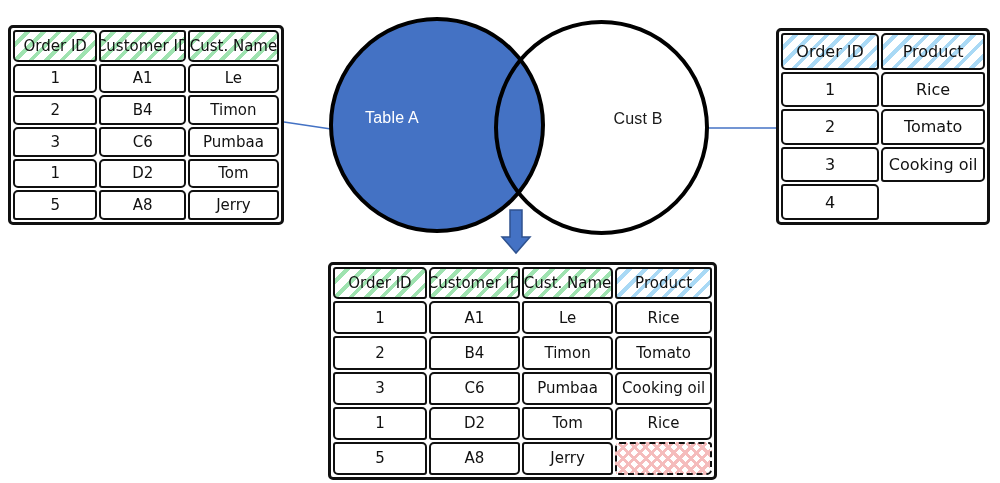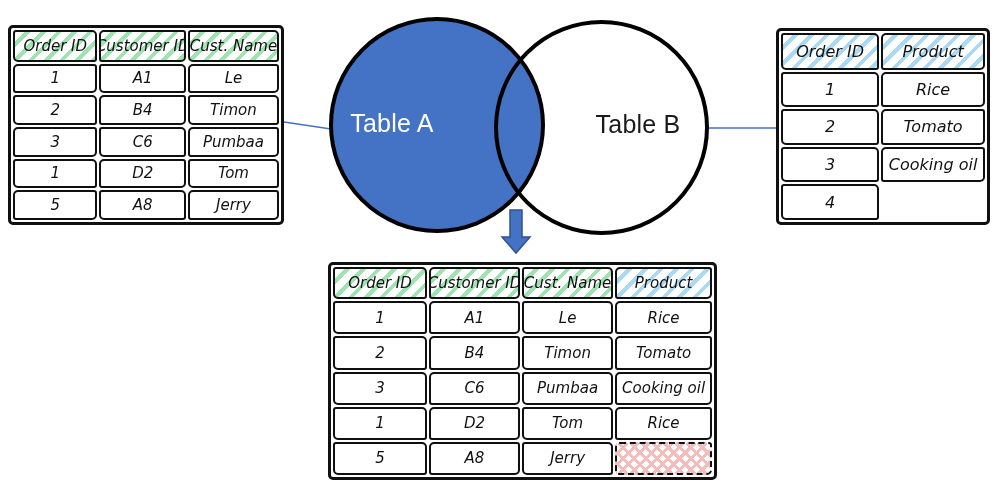--- a/index.html
+++ b/index.html
@@ -9,21 +9,21 @@
   }
   
   .sketch-table{
     position:absolute;display:grid;box-sizing:border-box;
     background:#fff;border:3px solid #101010;border-radius:5px;
     padding:2px;gap:2px;
   }
   .cell{
     border:2px solid #101010;border-radius:3px 5px 3px 5px;
     background:#fff;display:flex;align-items:center;justify-content:center;
-    font-family:"DejaVu Sans",sans-serif;font-style:italic;font-size:15px;
+    font-family:"DejaVu Sans",sans-serif;font-size:15px;
     color:#111;white-space:nowrap;overflow:hidden;box-sizing:border-box;
   }
   .cell:nth-child(even){border-radius:5px 3px 5px 3px;}
   .hatch-green{
     background-image:repeating-linear-gradient(135deg,transparent 0 7px,#9FE3B0 7px 11px);
   }
   .hatch-blue{
     background-image:repeating-linear-gradient(135deg,transparent 0 7px,#A9D9F5 7px 11px);
   }
   .null-cell{
@@ -41,21 +41,21 @@
   .table-b .cell{font-size:16px;}
   .table-result{left:328px;top:262px;width:389px;height:218px;
     grid-template-columns:98fr 95fr 95fr 101fr;
     grid-template-rows:35fr 36fr 36fr 36fr 36fr 36fr;}
   
   .circle{position:absolute;border-radius:50%;box-sizing:border-box;border:4px solid #000;}
   .circle-a{left:329px;top:17px;width:216px;height:216px;background:#4472C4;z-index:1;}
   .circle-b{left:494px;top:20px;width:215px;height:215px;background:transparent;z-index:2;}
   .circle-label{
     position:absolute;z-index:3;width:100px;text-align:center;
-    font-size:25px;letter-spacing:.2px;
+    font-size:16px;letter-spacing:.2px;
   }
   .label-a{left:342px;top:109px;color:#ffffff;}
   .label-b{left:588px;top:110px;color:#1a1a1a;}
   .overlay{position:absolute;left:0;top:0;z-index:0;pointer-events:none;}
   .overlay-top{position:absolute;left:0;top:0;z-index:3;pointer-events:none;}
 </style>
 </head>
 <body>
 
 <div class="canvas">
@@ -82,21 +82,21 @@
     <div class="cell">D2</div>
     <div class="cell">Tom</div>
     <div class="cell">5</div>
     <div class="cell">A8</div>
     <div class="cell">Jerry</div>
   </div>
 
   <div class="circle circle-a"></div>
   <div class="circle circle-b"></div>
   <div class="circle-label label-a">Table A</div>
-  <div class="circle-label label-b">Table B</div>
+  <div class="circle-label label-b">Cust B</div>
 
   <svg class="overlay-top" width="1000" height="483">
     <polygon points="510,210 522,210 522,237 530,237 516,253 502,237 510,237" fill="#4472C4" stroke="#2F528F" stroke-width="1.5"></polygon>
   </svg>
 
   <div class="sketch-table table-b">
     <div class="cell hatch-blue">Order ID</div>
     <div class="cell hatch-blue">Product</div>
     <div class="cell">1</div>
     <div class="cell">Rice</div>

